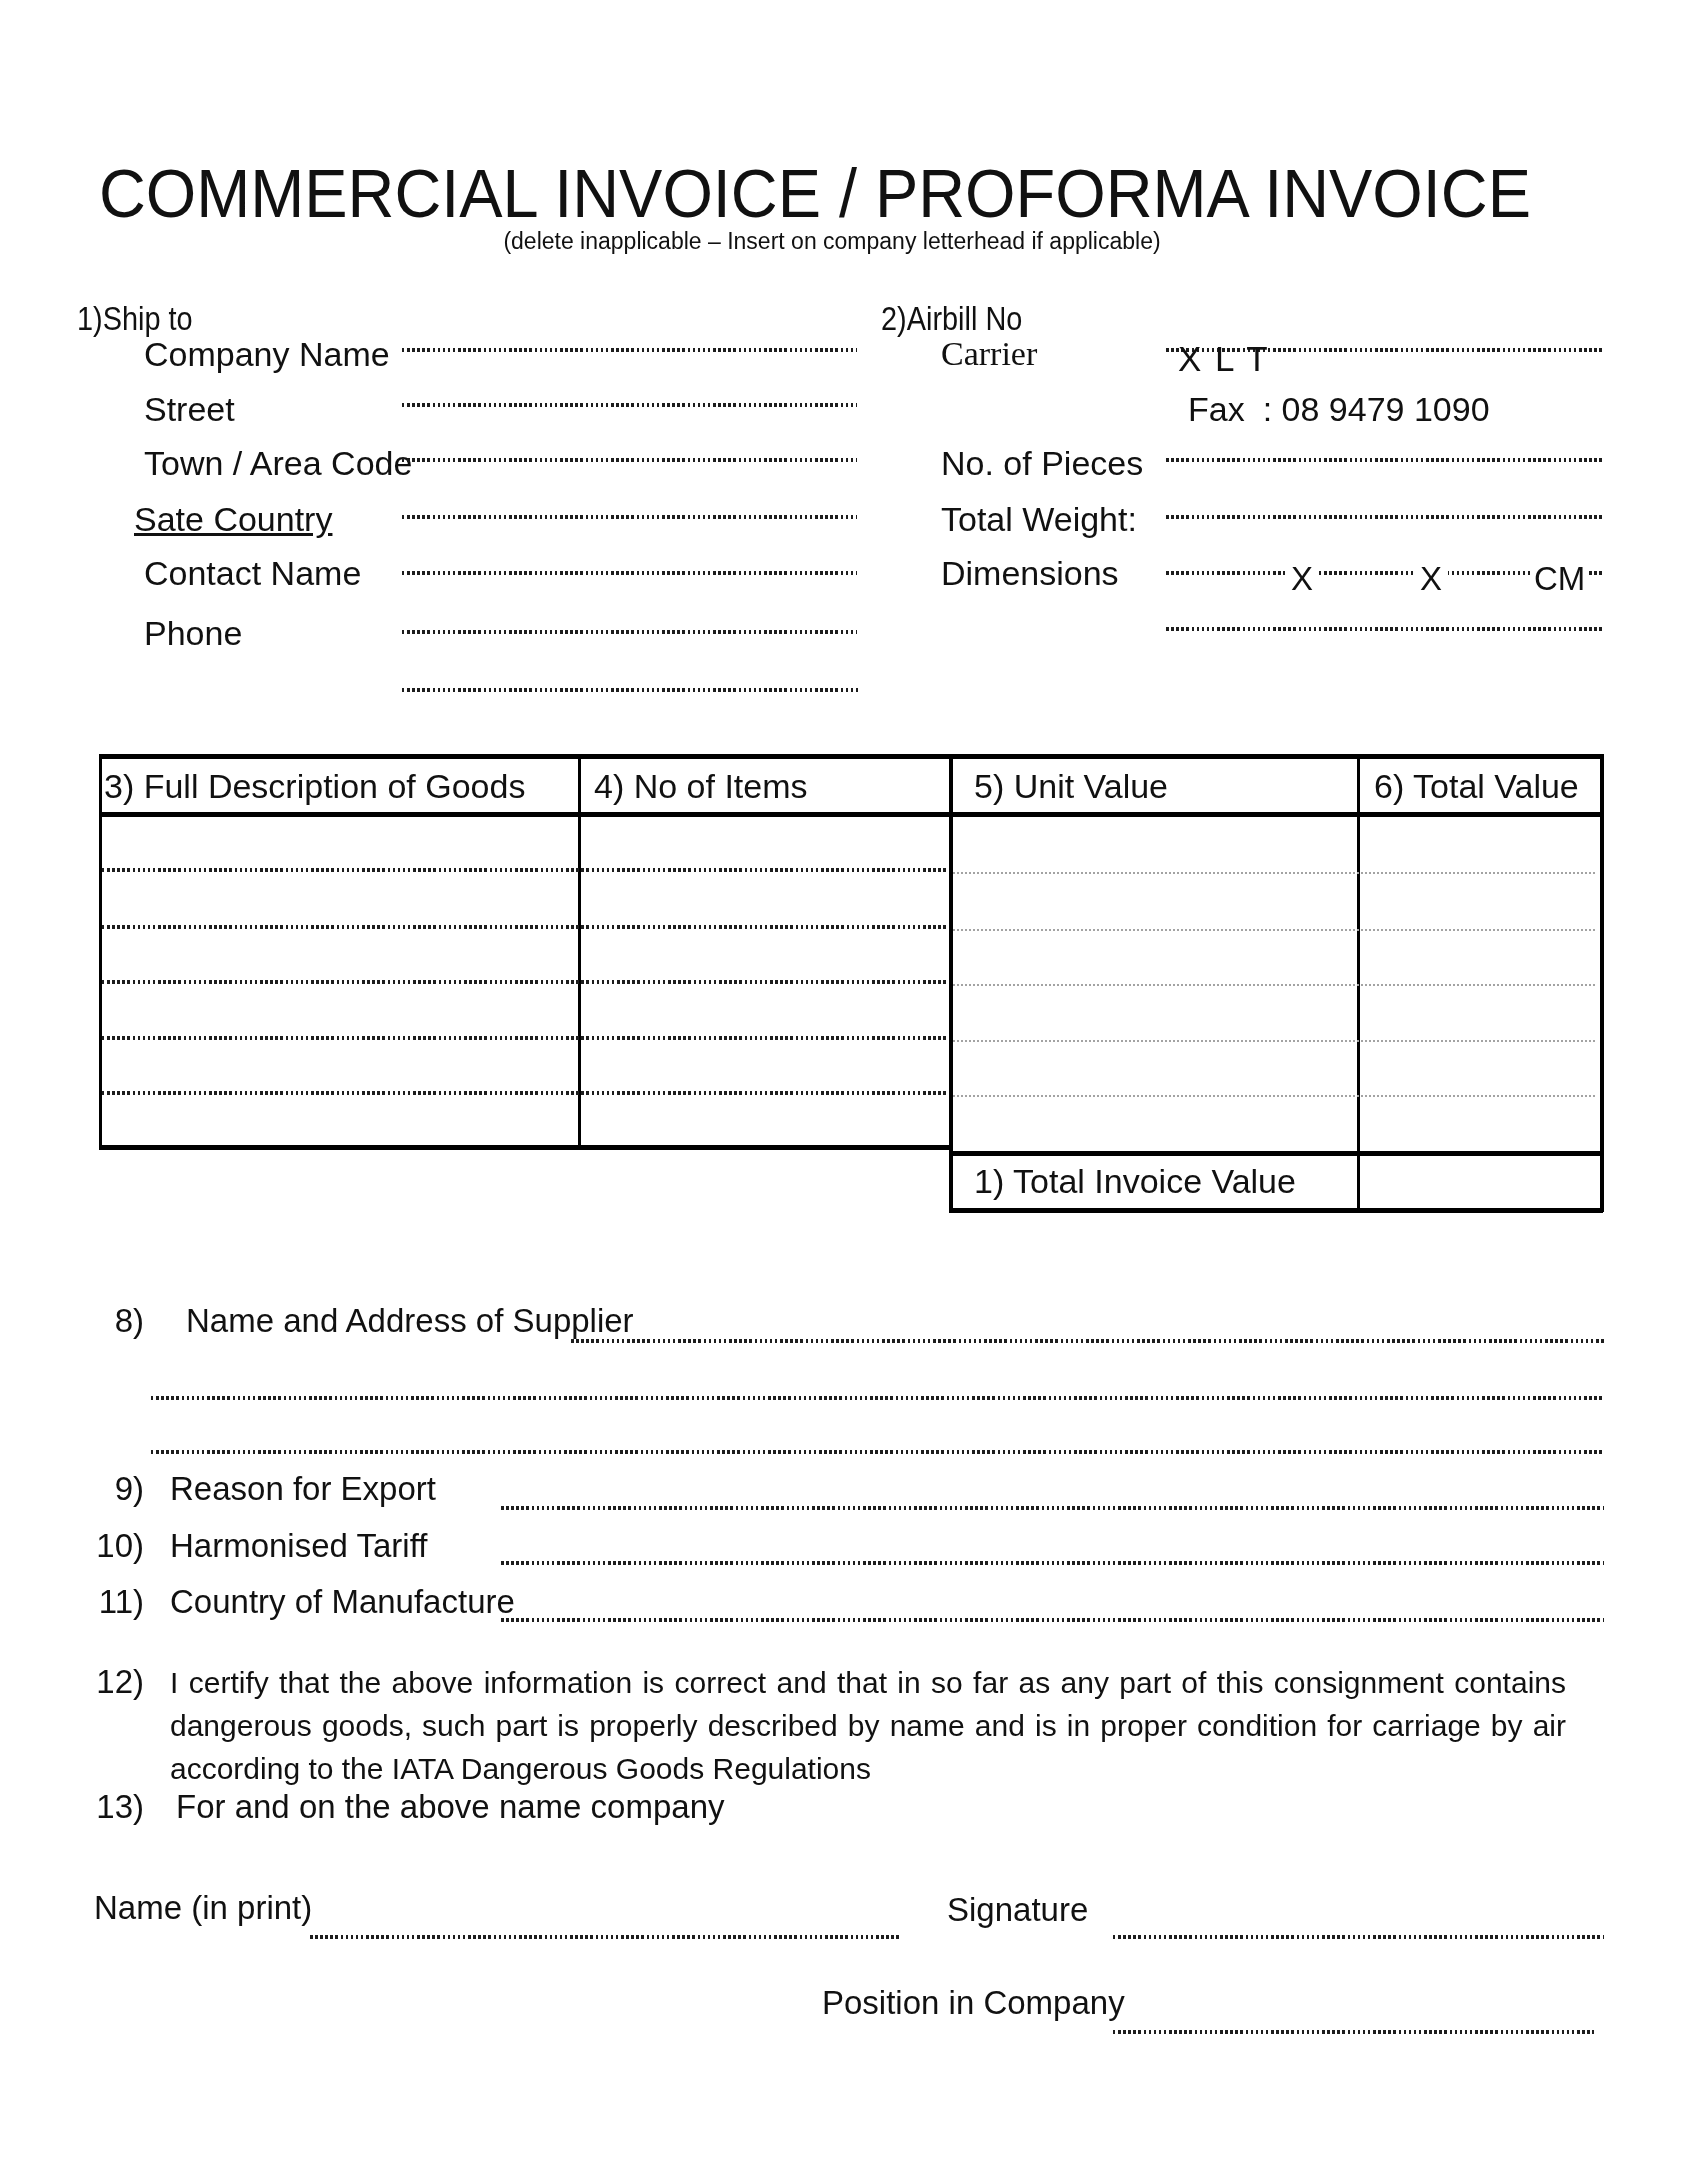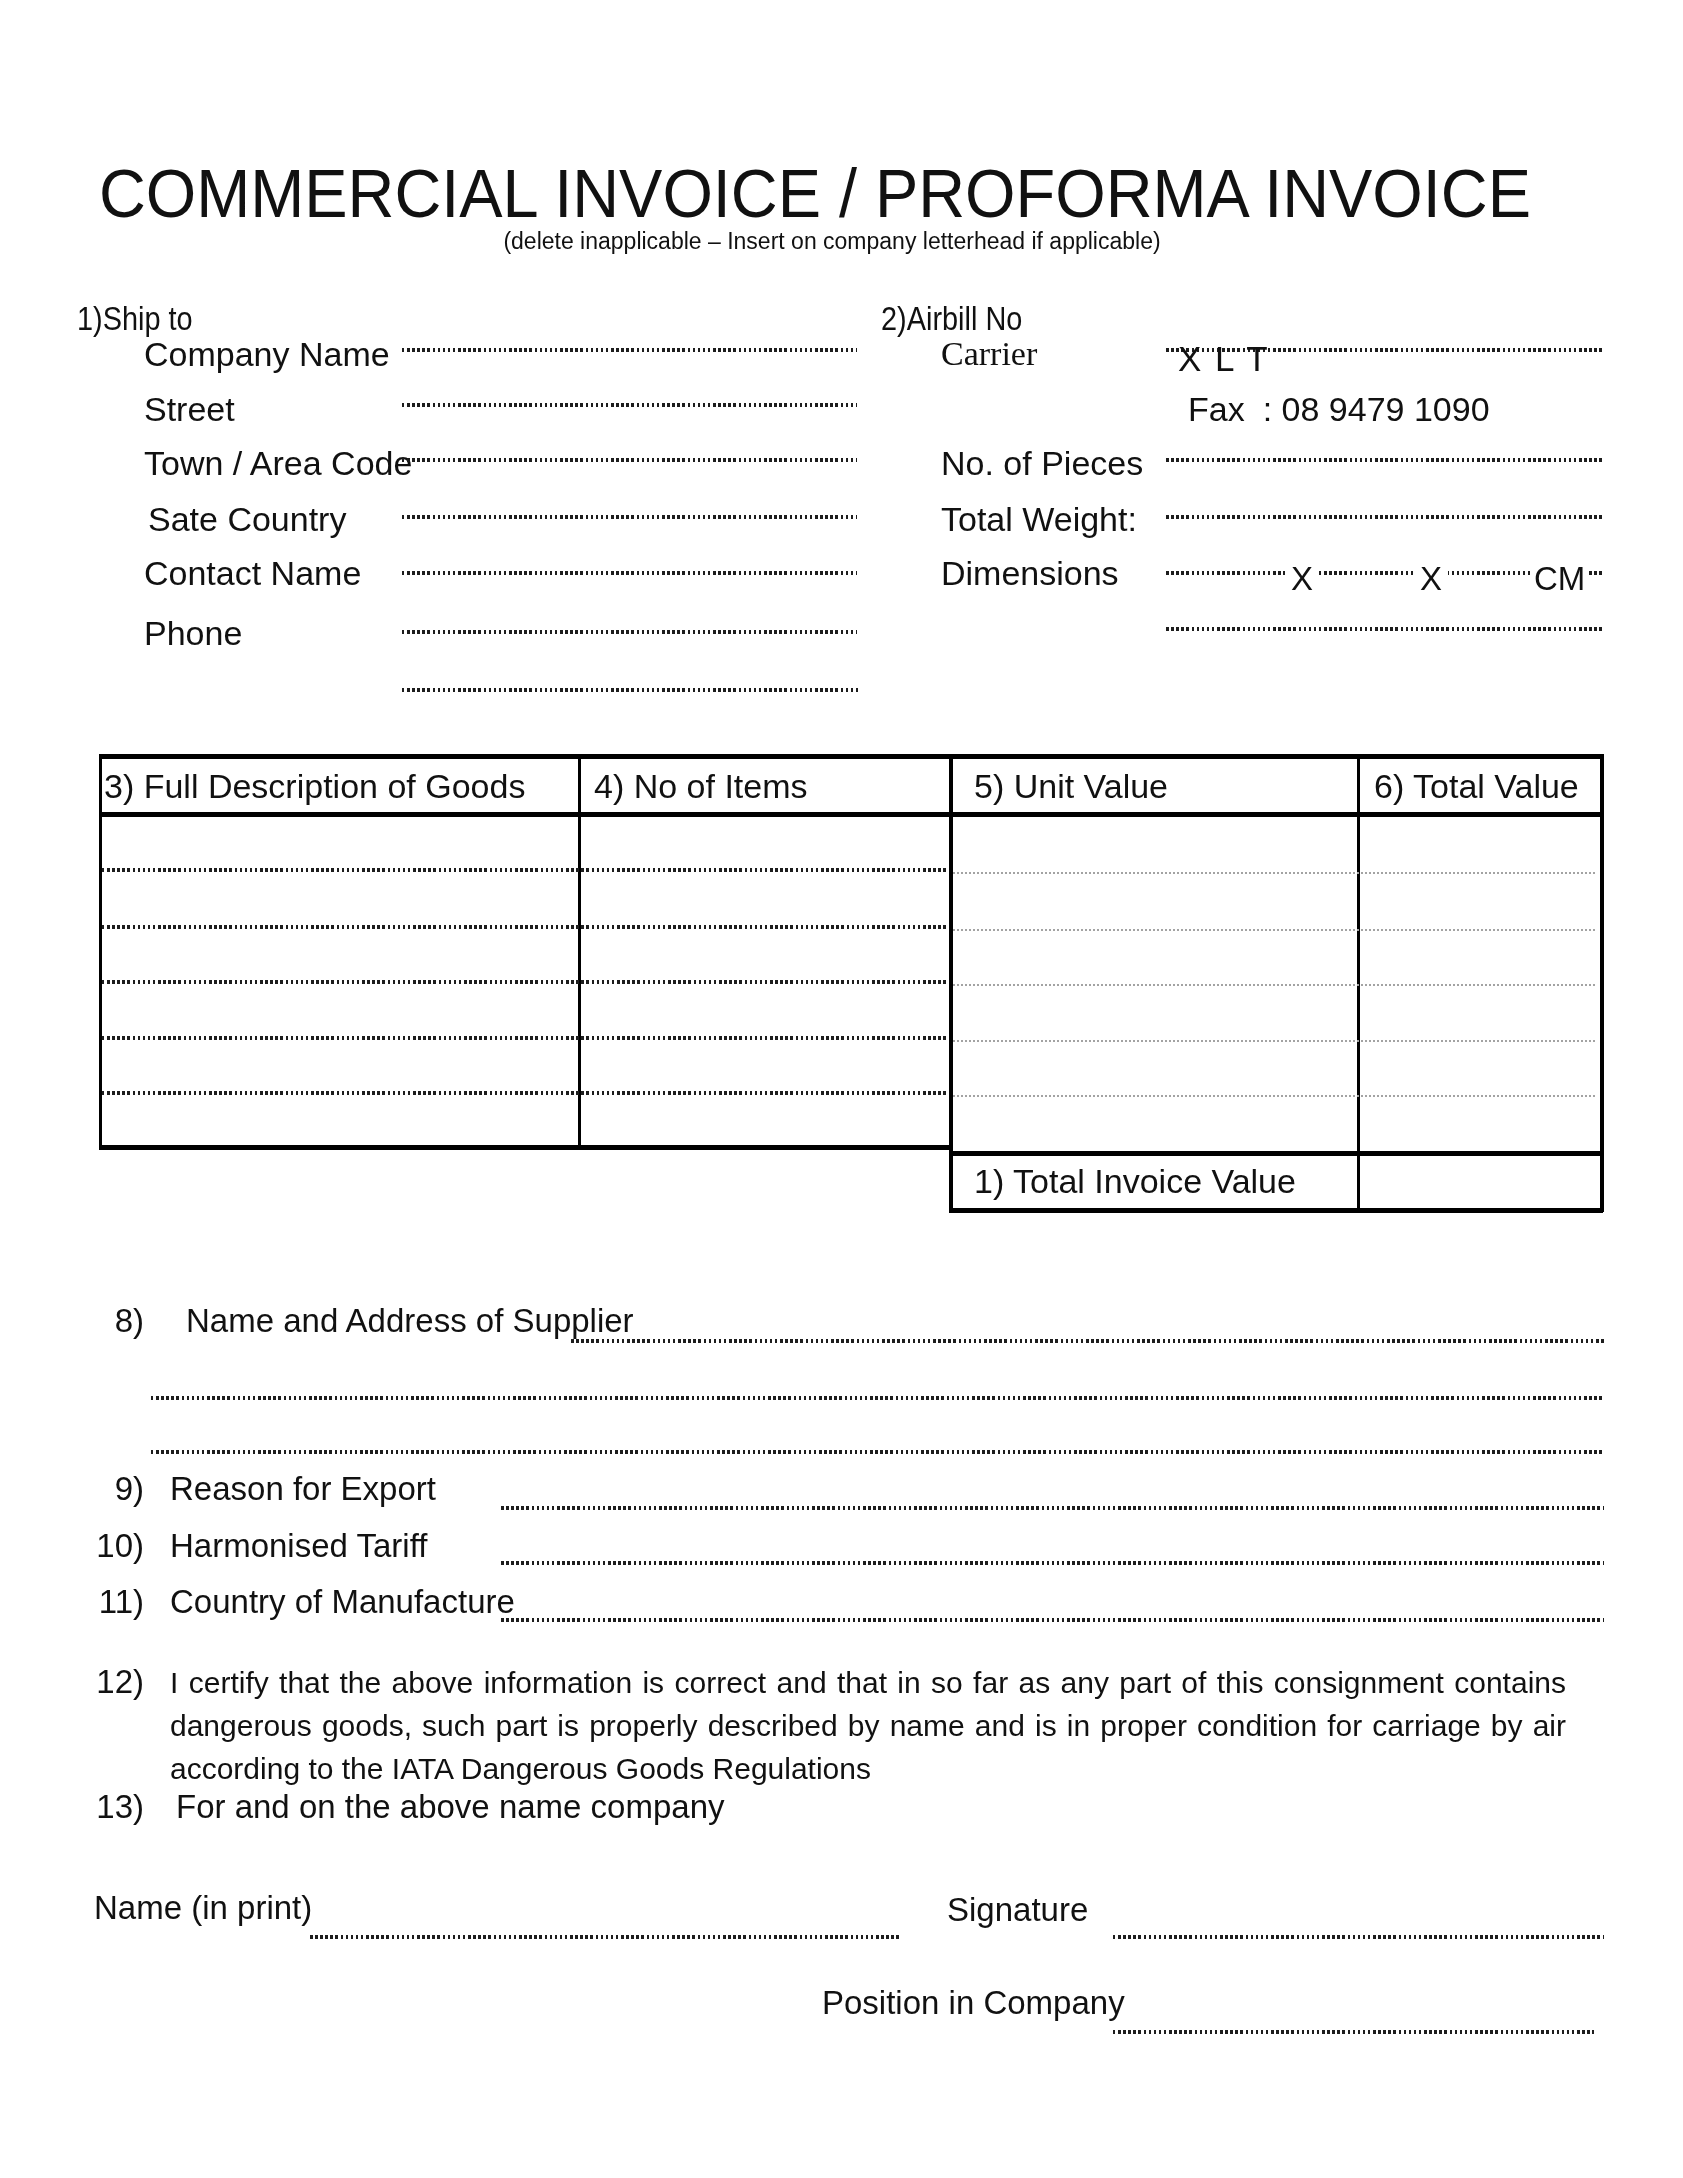--- a/index.html
+++ b/index.html
@@ -51,21 +51,21 @@
 
   <div class="abs lbl" style="left:144px; top:335px;">Company Name</div>
   <div class="abs ln" style="left:402px; top:348px; width:455px;"></div>
 
   <div class="abs lbl" style="left:144px; top:390px;">Street</div>
   <div class="abs ln" style="left:402px; top:403px; width:455px;"></div>
 
   <div class="abs lbl" style="left:144px; top:444px;">Town / Area Code</div>
   <div class="abs ln" style="left:402px; top:458px; width:455px;"></div>
 
-  <div class="abs lbl" style="left:148px; top:500px;">Sate Country</div>
+  <div class="abs lbl" style="left:134px; top:500px;text-decoration:underline;">Sate Country</div>
   <div class="abs ln" style="left:402px; top:515px; width:455px;"></div>
 
   <div class="abs lbl" style="left:144px; top:554px;">Contact Name</div>
   <div class="abs ln" style="left:402px; top:571px; width:455px;"></div>
 
   <div class="abs lbl" style="left:144px; top:614px;">Phone</div>
   <div class="abs ln" style="left:402px; top:630px; width:455px;"></div>
 
   <div class="abs ln" style="left:402px; top:688px; width:457px;"></div>
 

